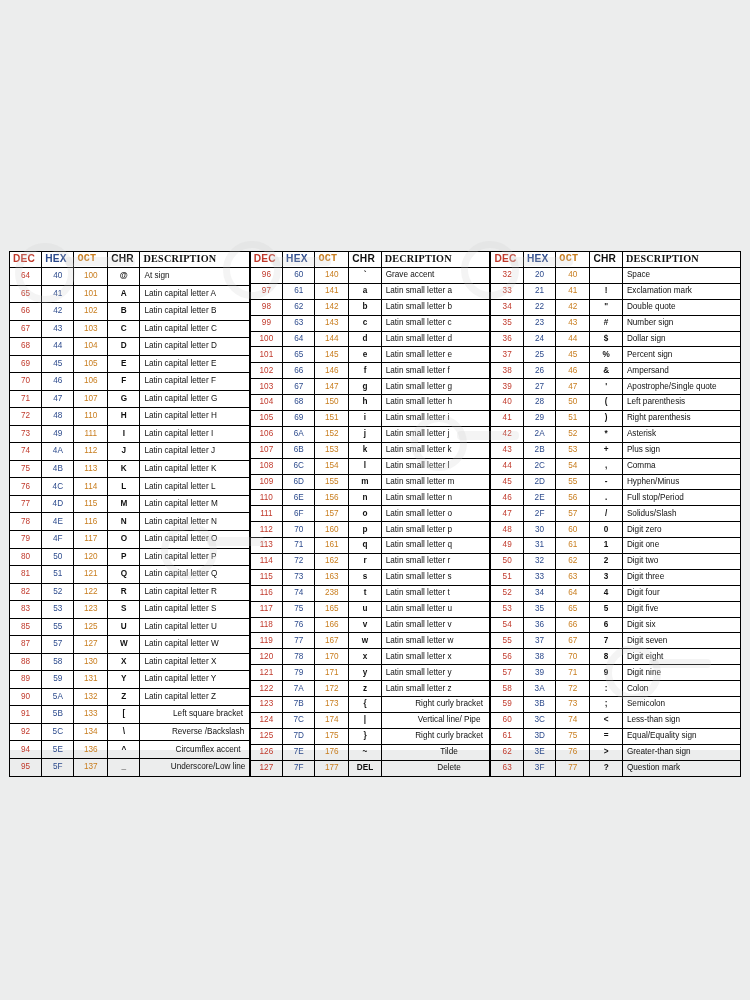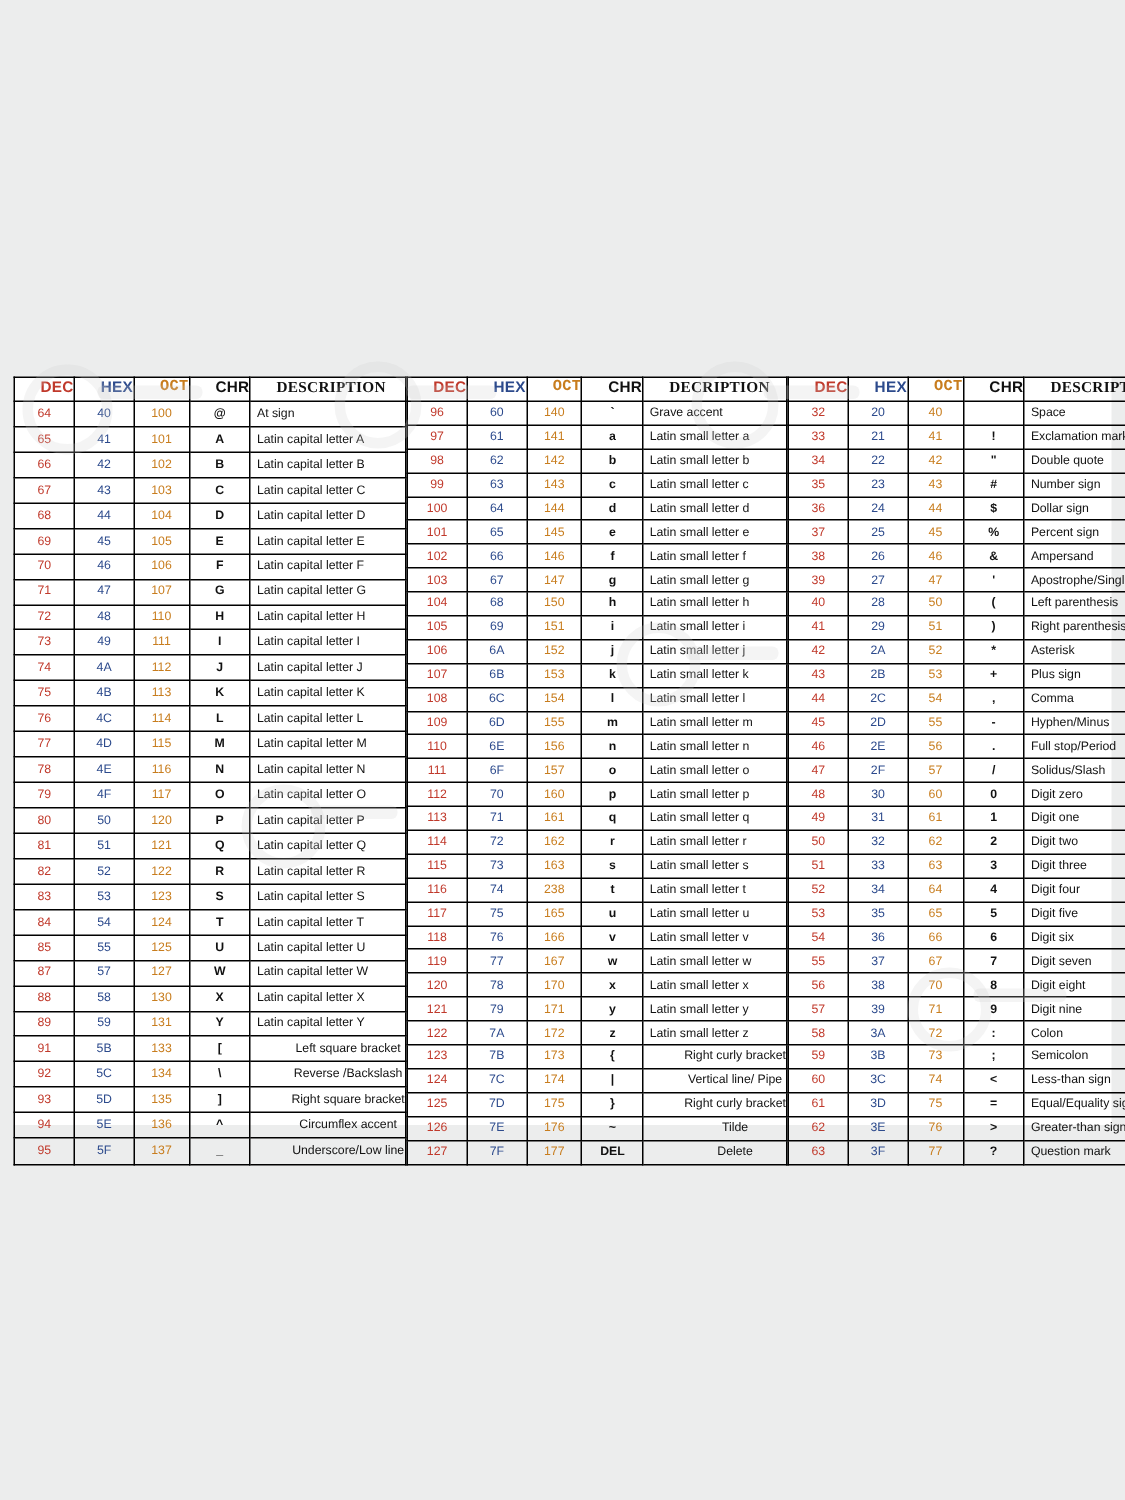--- a/index.html
+++ b/index.html
@@ -39,21 +39,21 @@
     padding: 0 0 0 0;
     white-space: nowrap;
     overflow: hidden;
     font-family: "Liberation Sans", sans-serif;
   }
   thead th {
     font-weight: bold;
     font-size: 10.2px;
     letter-spacing: 0.2px;
     text-align: left;
-    padding-left: 17px;
+    padding-left: 3px;
     height: 15px;
   }
   th.h-dec { color: #c0392b; }
   th.h-hex { color: #2c4a8c; }
   th.h-oct { color: #c87d1e; font-family: Liberation Mono, monospace; }
   th.h-chr { color: #111111; }
   th.h-desc { color: #111111; font-family: Liberation Serif, serif; }
 
   td.dec { color: #c0392b; text-align: center; }
   td.hex { color: #2c4a8c; text-align: center; }
@@ -258,27 +258,20 @@
             <td class="desc">Latin capital letter R</td>
           </tr>
           <tr>
             <td class="dec">83</td>
             <td class="hex">53</td>
             <td class="oct">123</td>
             <td class="chr">S</td>
             <td class="desc">Latin capital letter S</td>
           </tr>
           <tr>
-            <td class="dec">84</td>
-            <td class="hex">54</td>
-            <td class="oct">124</td>
-            <td class="chr">T</td>
-            <td class="desc">Latin capital letter T</td>
-          </tr>
-          <tr>
             <td class="dec">85</td>
             <td class="hex">55</td>
             <td class="oct">125</td>
             <td class="chr">U</td>
             <td class="desc">Latin capital letter U</td>
           </tr>
           <tr>
             <td class="dec">87</td>
             <td class="hex">57</td>
             <td class="oct">127</td>
@@ -293,39 +286,39 @@
             <td class="desc">Latin capital letter X</td>
           </tr>
           <tr>
             <td class="dec">89</td>
             <td class="hex">59</td>
             <td class="oct">131</td>
             <td class="chr">Y</td>
             <td class="desc">Latin capital letter Y</td>
           </tr>
           <tr>
+            <td class="dec">90</td>
+            <td class="hex">5A</td>
+            <td class="oct">132</td>
+            <td class="chr">Z</td>
+            <td class="desc">Latin capital letter Z</td>
+          </tr>
+          <tr>
             <td class="dec">91</td>
             <td class="hex">5B</td>
             <td class="oct">133</td>
             <td class="chr">[</td>
             <td class="desc center">Left square bracket</td>
           </tr>
           <tr>
             <td class="dec">92</td>
             <td class="hex">5C</td>
             <td class="oct">134</td>
             <td class="chr">\</td>
             <td class="desc center">Reverse /Backslash</td>
-          </tr>
-          <tr>
-            <td class="dec">93</td>
-            <td class="hex">5D</td>
-            <td class="oct">135</td>
-            <td class="chr">]</td>
-            <td class="desc center">Right square bracket</td>
           </tr>
           <tr>
             <td class="dec">94</td>
             <td class="hex">5E</td>
             <td class="oct">136</td>
             <td class="chr">^</td>
             <td class="desc center">Circumflex accent</td>
           </tr>
           <tr>
             <td class="dec">95</td>

